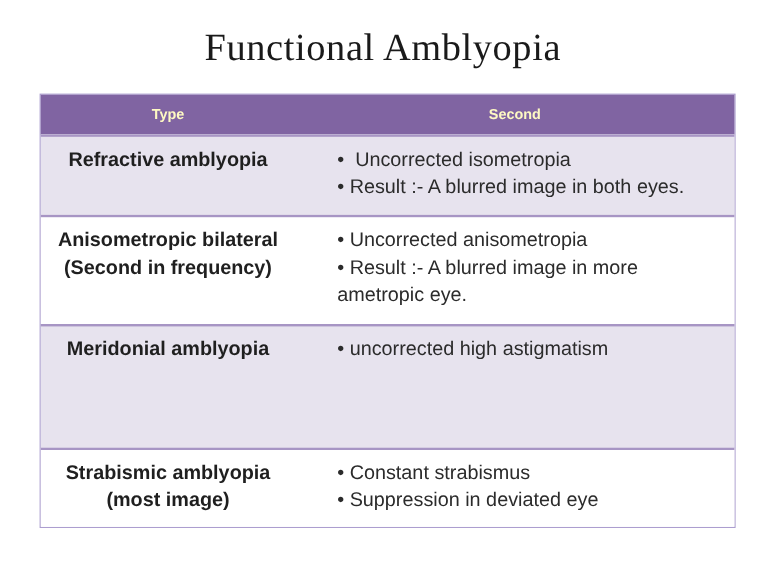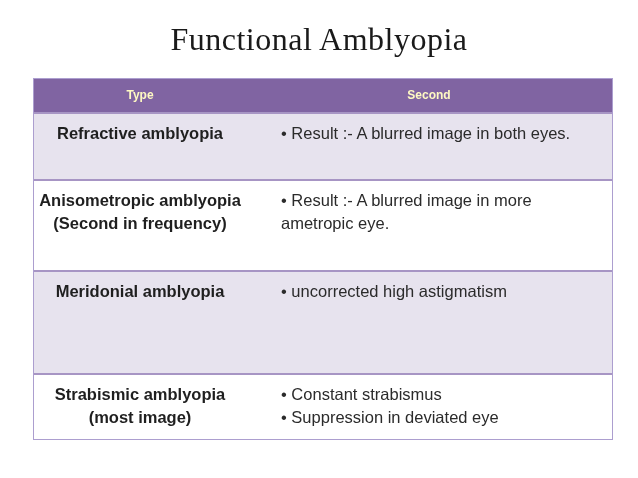--- a/index.html
+++ b/index.html
@@ -87,30 +87,32 @@
       <div class="header-cell cell-type">Type</div>
       <div class="header-cell cell-causes">Second</div>
     </div>
 
     <div class="trow band r1">
       <div class="type-cell">
         <div>Refractive amblyopia</div>
         <div></div>
       </div>
       <div class="causes-cell">
+        <div class="bullet">•  Uncorrected isometropia</div>
         <div class="bullet">• Result :- A blurred image in both eyes.</div>
       </div>
     </div>
 
     <div class="trow plain r2">
       <div class="type-cell">
-        <div>Anisometropic amblyopia</div>
+        <div>Anisometropic bilateral</div>
         <div>(Second in frequency)</div>
       </div>
       <div class="causes-cell">
+        <div class="bullet">• Uncorrected anisometropia</div>
         <div class="bullet">• Result :- A blurred image in more ametropic eye.</div>
       </div>
     </div>
 
     <div class="trow band r3">
       <div class="type-cell">
         <div>Meridonial amblyopia</div>
         <div></div>
       </div>
       <div class="causes-cell">

